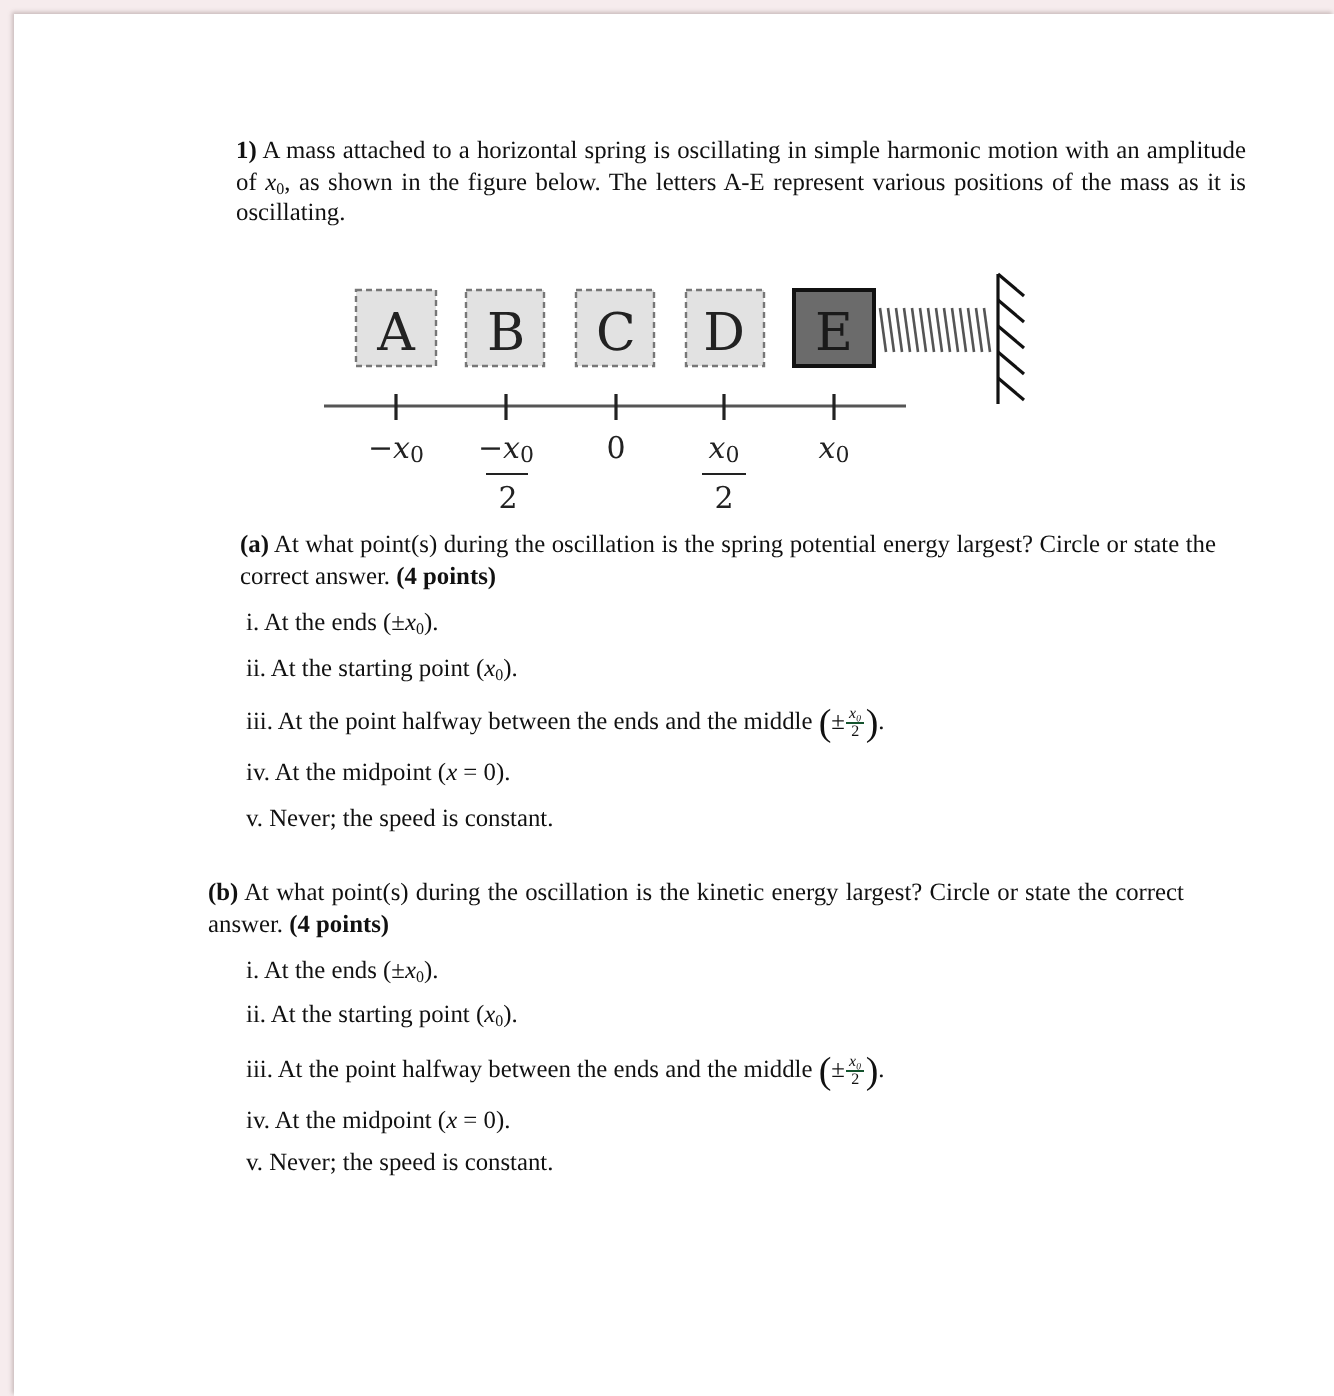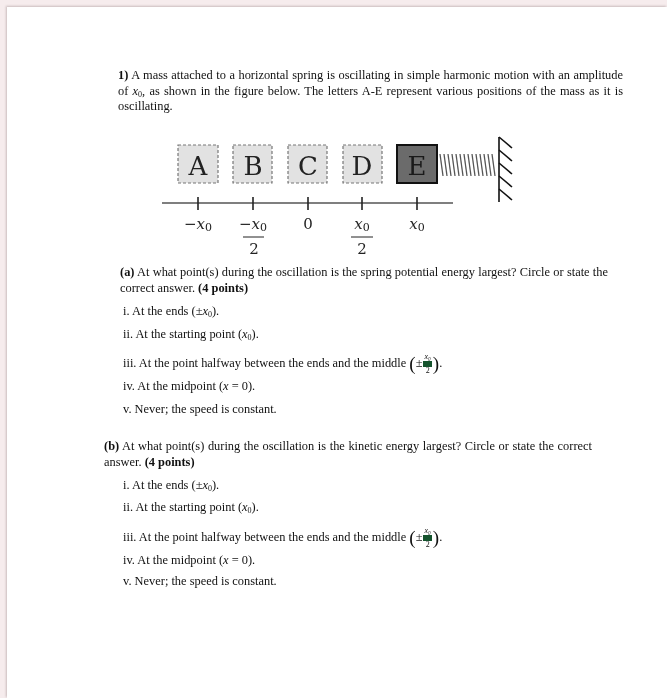--- a/index.html
+++ b/index.html
@@ -21,21 +21,21 @@
       text-align:justify; text-align-last:left;
     }
     .para b { font-weight:bold; }
     .item { position:absolute; font-size:12.4px; line-height:15px; white-space:nowrap; }
     i.m { font-style:italic; font-family:"Liberation Serif", serif; }
     sub { font-size:8px; vertical-align:-2px; line-height:0; }
     .frac {
       display:inline-block; vertical-align:middle; text-align:center;
       font-size:8px; line-height:8px; margin:0 1px;
     }
-    .frac .num { display:block; border-bottom:6px solid #14532d; padding:0 1px; font-style:italic; }
+    .frac .num { display:block; border-bottom:1px solid #14532d; padding:0 1px; font-style:italic; }
     .frac .den { display:block; }
     .bigp { font-size:19px; vertical-align:-3px; line-height:0; }
     svg text { font-family:"DejaVu Serif", "Liberation Serif", serif; }
   </style>
 </head>
 <body>
 
 <div class="sheet"></div>
 
 <div class="para" style="left:86px; top:68px; width:505px;margin-left:32px;">

